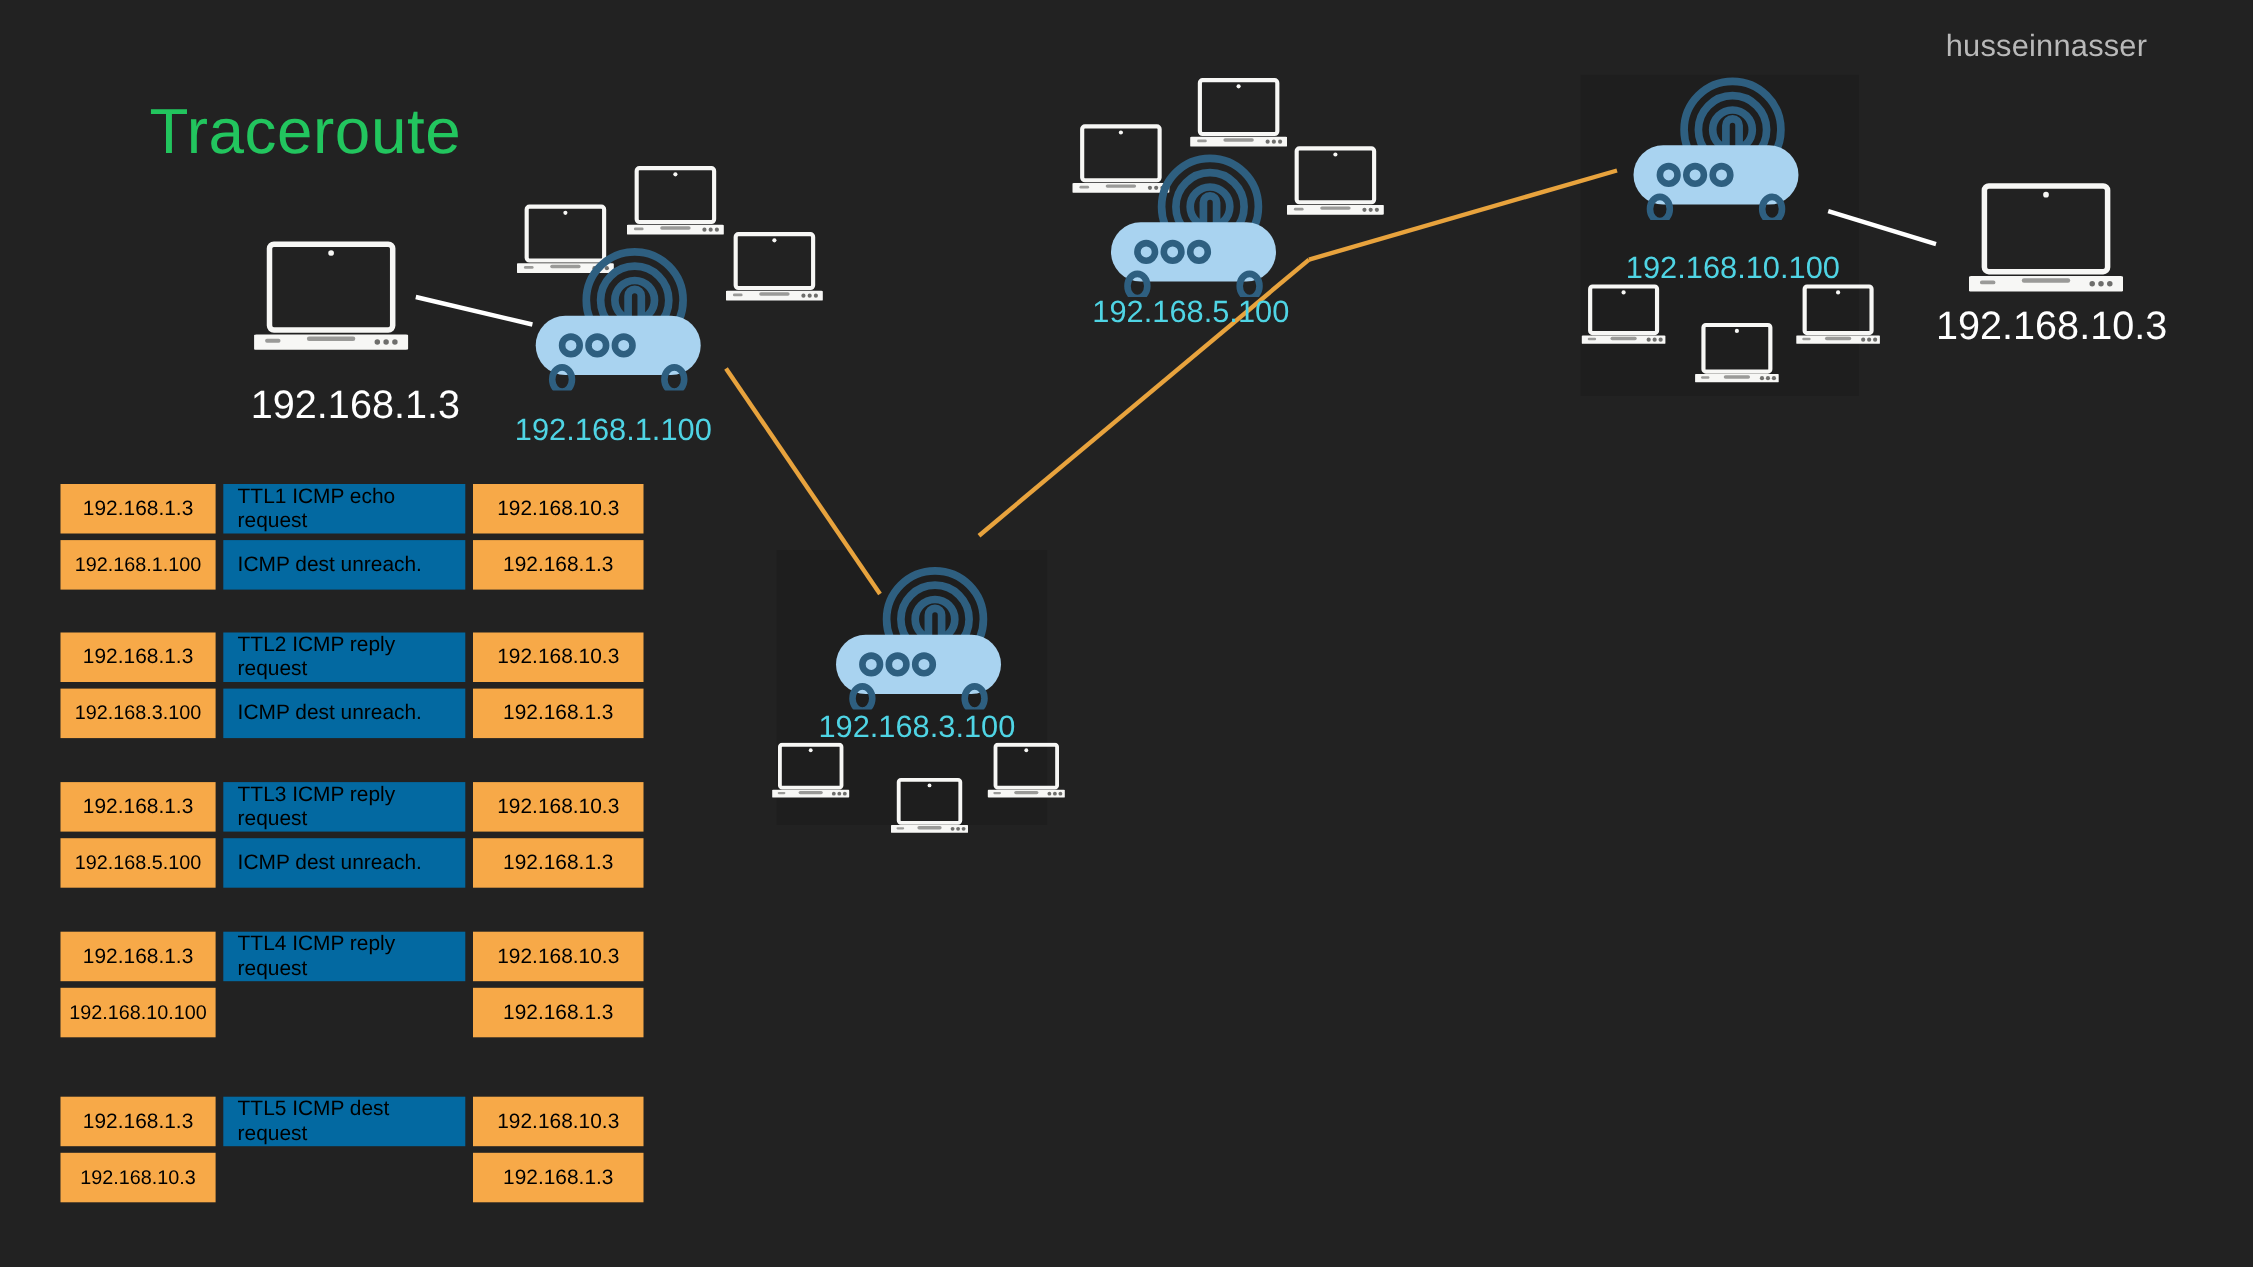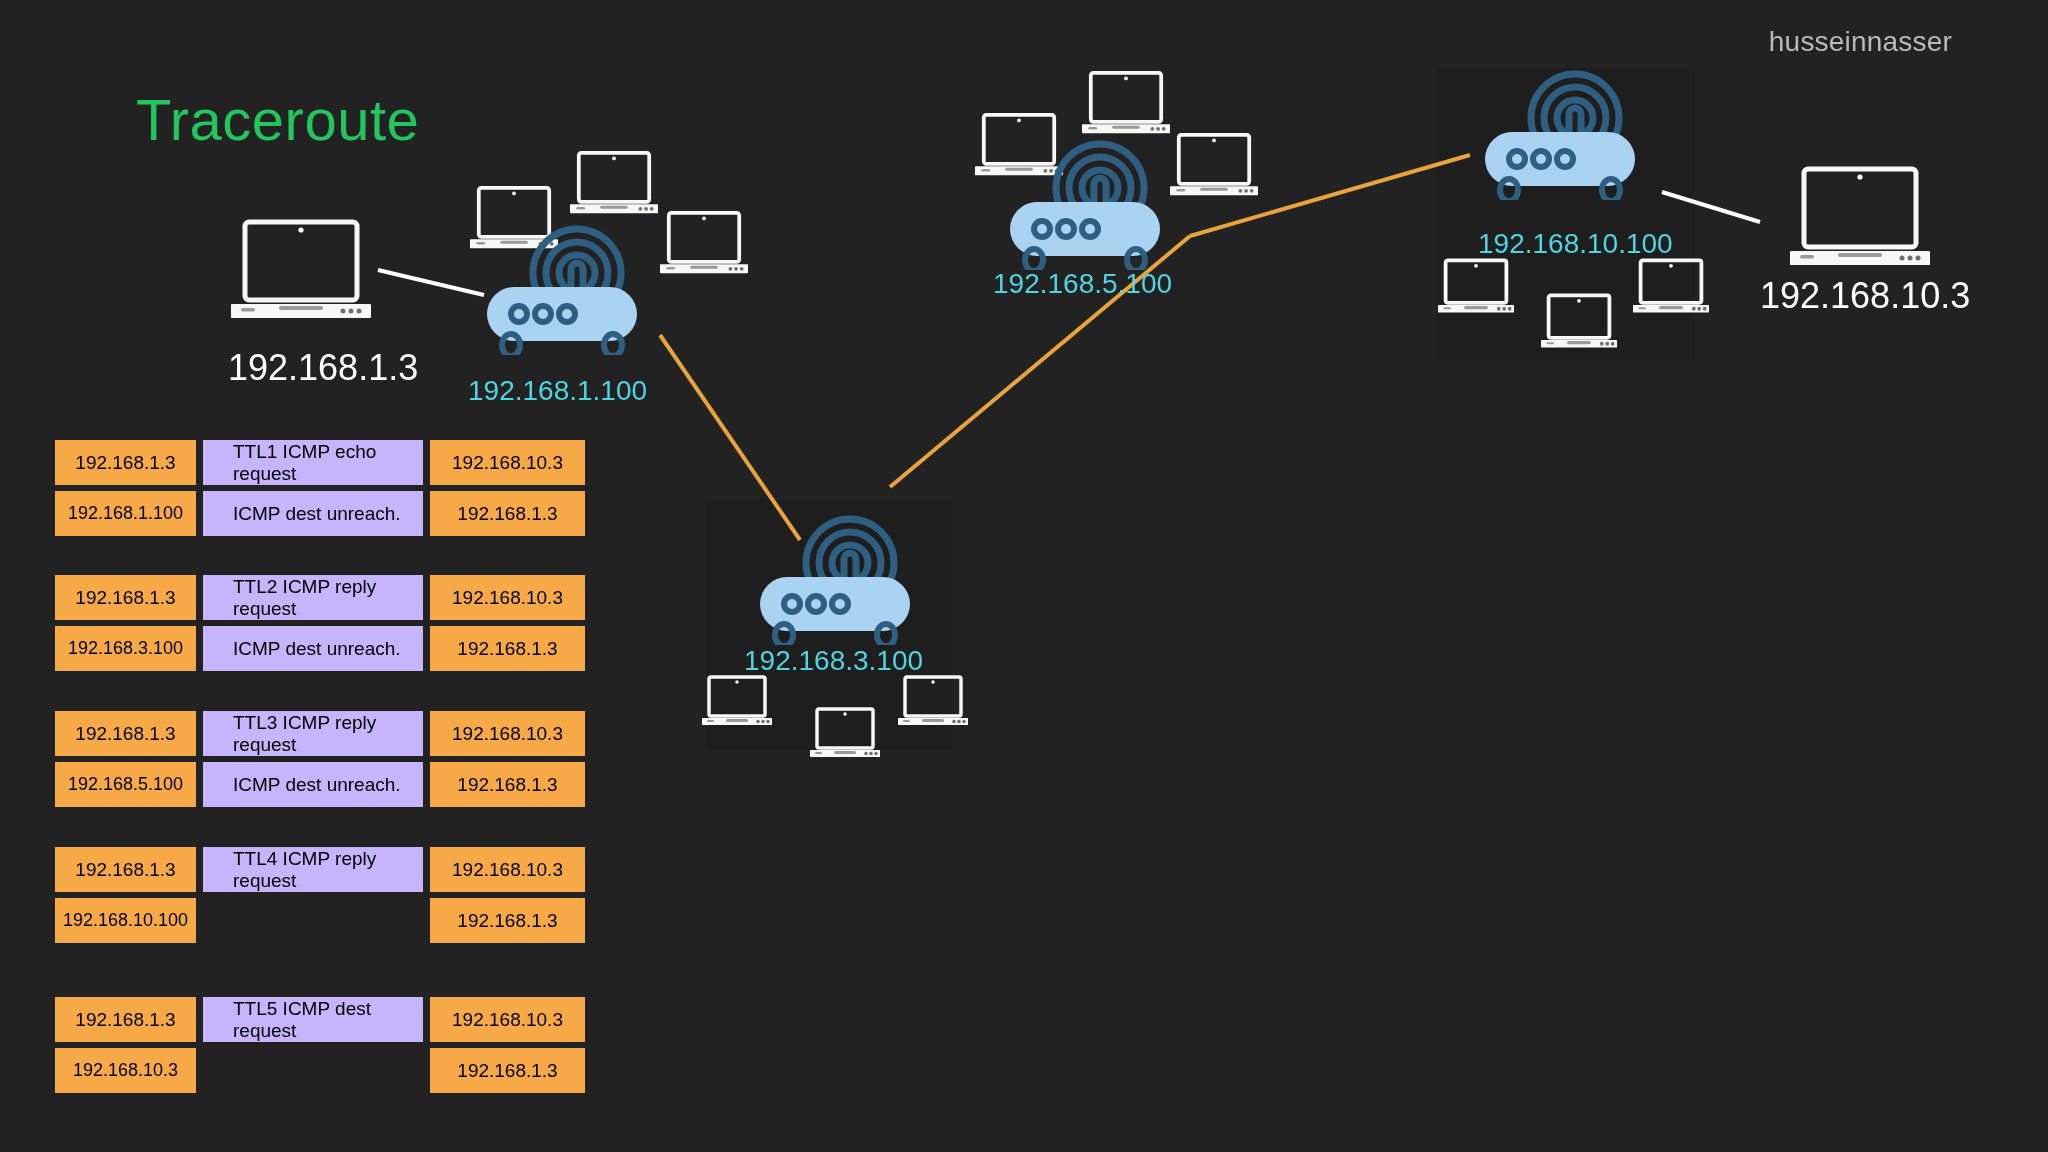--- a/index.html
+++ b/index.html
@@ -45,21 +45,21 @@
 
   
   .pkt-group { position:absolute; left:55px; width:520px; }
   .pkt-row { position:relative; height:45px; margin-bottom:6px; }
   .cell {
     position:absolute; top:0; height:45px;
     display:flex; align-items:center;
     color:#000000; font-size:19px; overflow:hidden;
   }
   .cell.src  { left:0px;   width:141px; background:#f7a948; justify-content:center; }
-  .cell.mid  { left:148px; width:220px; background:#c4b5fd; padding-left:30px; line-height:1.12; }
+  .cell.mid  { left:148px; width:220px; background:#0369a1; padding-left:13px; line-height:1.12; }
   .cell.dst  { left:375px; width:155px; background:#f7a948; justify-content:center; }
   .cell.mid span { display:block; }
   .cell.src.narrow { font-size:18px; }
 </style>
 </head>
 <body>
 
 <div id="stage">
 
   <div class="group-box" style="left:1437px; top:68px; width:253px; height:292px;"></div>

